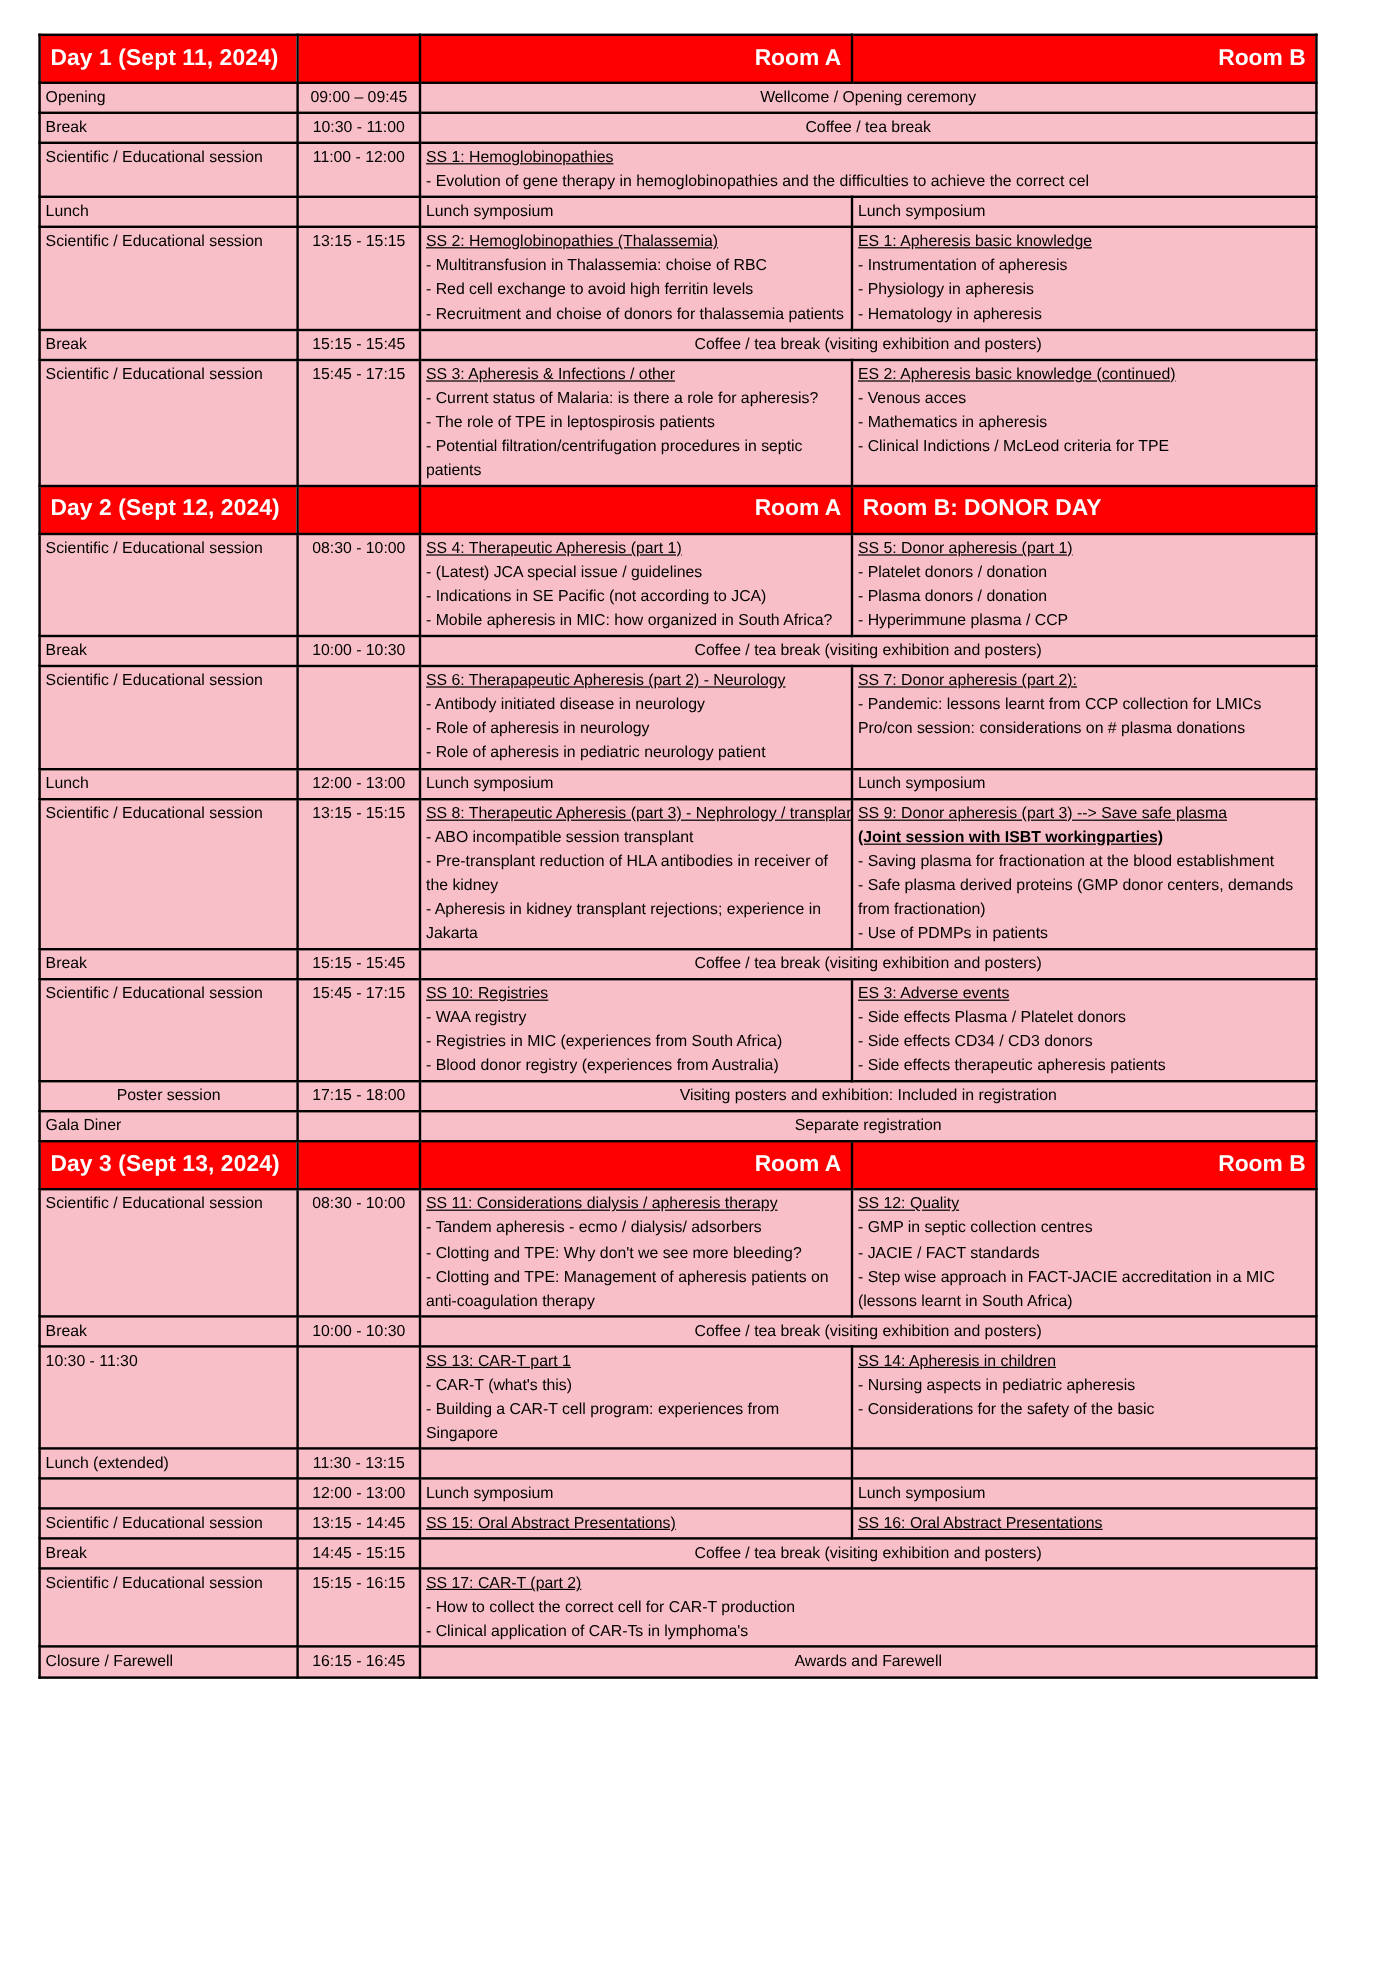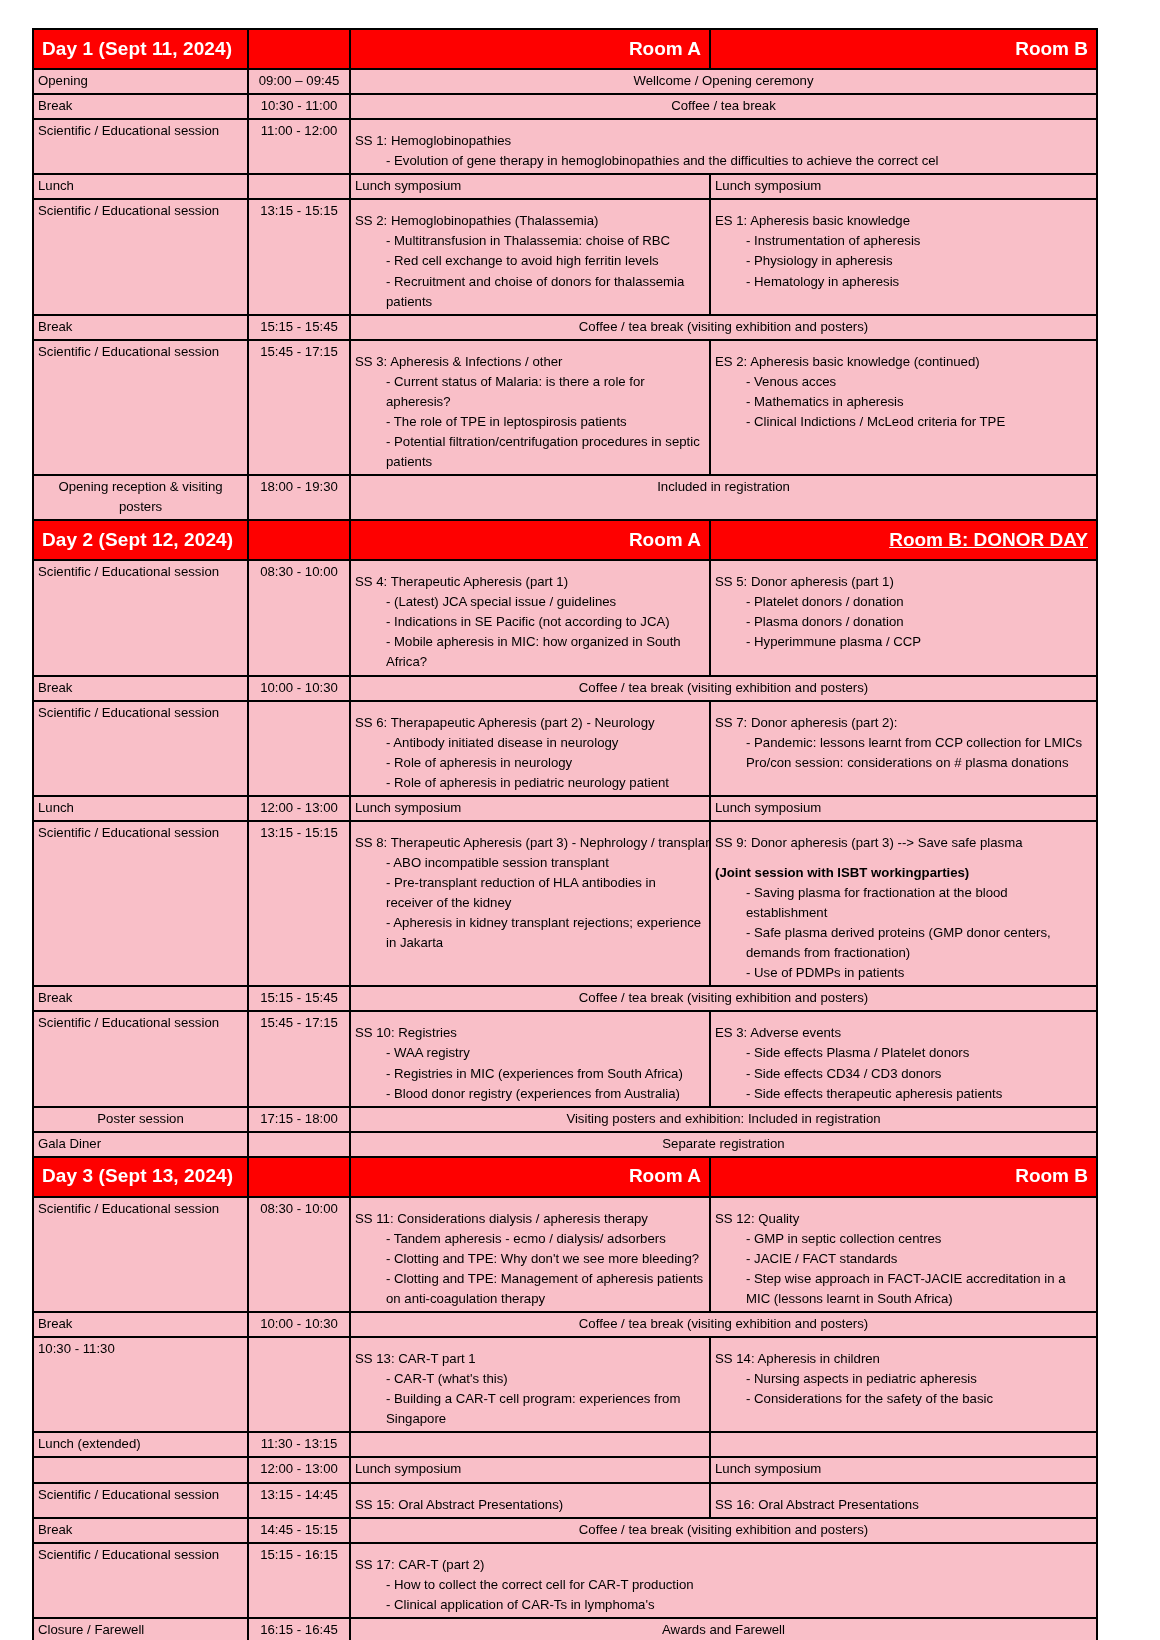--- a/index.html
+++ b/index.html
@@ -46,35 +46,35 @@
     color: #ffffff;
     font-weight: bold;
     font-size: 19px;
     height: 34px;
     padding: 2px 8px;
     vertical-align: middle;
     line-height: 1.1;
   }
   td.day-title { letter-spacing: 0.1px; }
   td.room-head { font-size: 19px; text-align: right; }
-  td.room-head.center { text-align: right; text-decoration: underline; }
+  td.room-head.center { text-align: left; }
 
   
   td.time { text-align: center; white-space: nowrap; font-size: 13.2px; padding-top: 1px; }
   td.act  { font-size: 13.2px; }
   td.act.center { text-align: center; }
   td.full { text-align: center; }
 
   .sess-title {
+    text-decoration: underline;
     display: block;
     white-space: nowrap;
-    margin-top: 10px;
   }
   .sess-title.bold { font-weight: bold; }
-  .bullet { display: block; margin-left: 31px; }
+  .bullet { display: block; }
   td.vmid { vertical-align: middle; }
 </style>
 </head>
 <body>
 
 <div id="sheet">
   <table class="schedule">
     <colgroup>
       <col class="c-act">
         <col class="c-time">
@@ -142,25 +142,20 @@
             <span class="bullet">- The role of TPE in leptospirosis patients</span>
             <span class="bullet">- Potential filtration/centrifugation procedures in septic patients</span>
           </td>
           <td>
             <span class="sess-title">ES 2: Apheresis basic knowledge (continued)</span>
             <span class="bullet">- Venous acces</span>
             <span class="bullet">- Mathematics in apheresis</span>
             <span class="bullet">- Clinical Indictions / McLeod criteria for TPE</span>
           </td>
         </tr>
-        <tr>
-          <td class="act center vmid">Opening reception &amp; visiting posters</td>
-          <td class="time vmid">18:00 - 19:30</td>
-          <td class="full" colspan="2">Included in registration</td>
-        </tr>
         <tr class="day-row">
           <td class="day-title">Day 2 (Sept 12, 2024)</td>
           <td></td>
           <td class="room-head">Room A</td>
           <td class="room-head center">Room B: DONOR DAY</td>
         </tr>
         <tr>
           <td class="act">Scientific / Educational session</td>
           <td class="time">08:30  - 10:00</td>
           <td>

